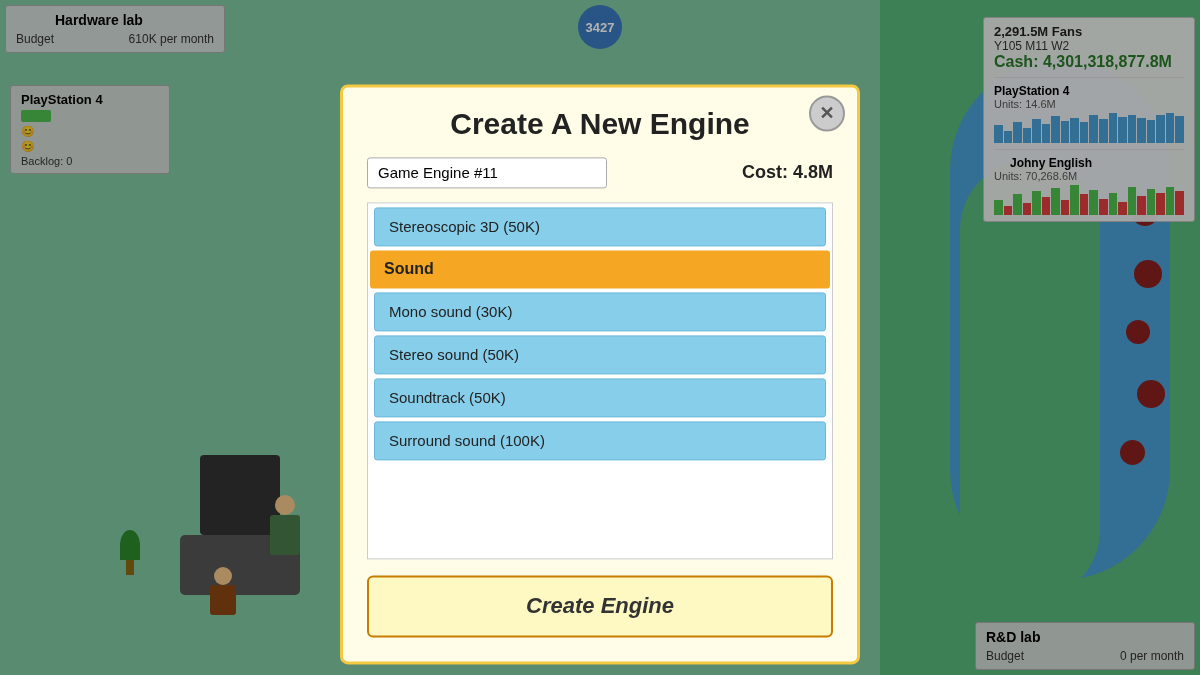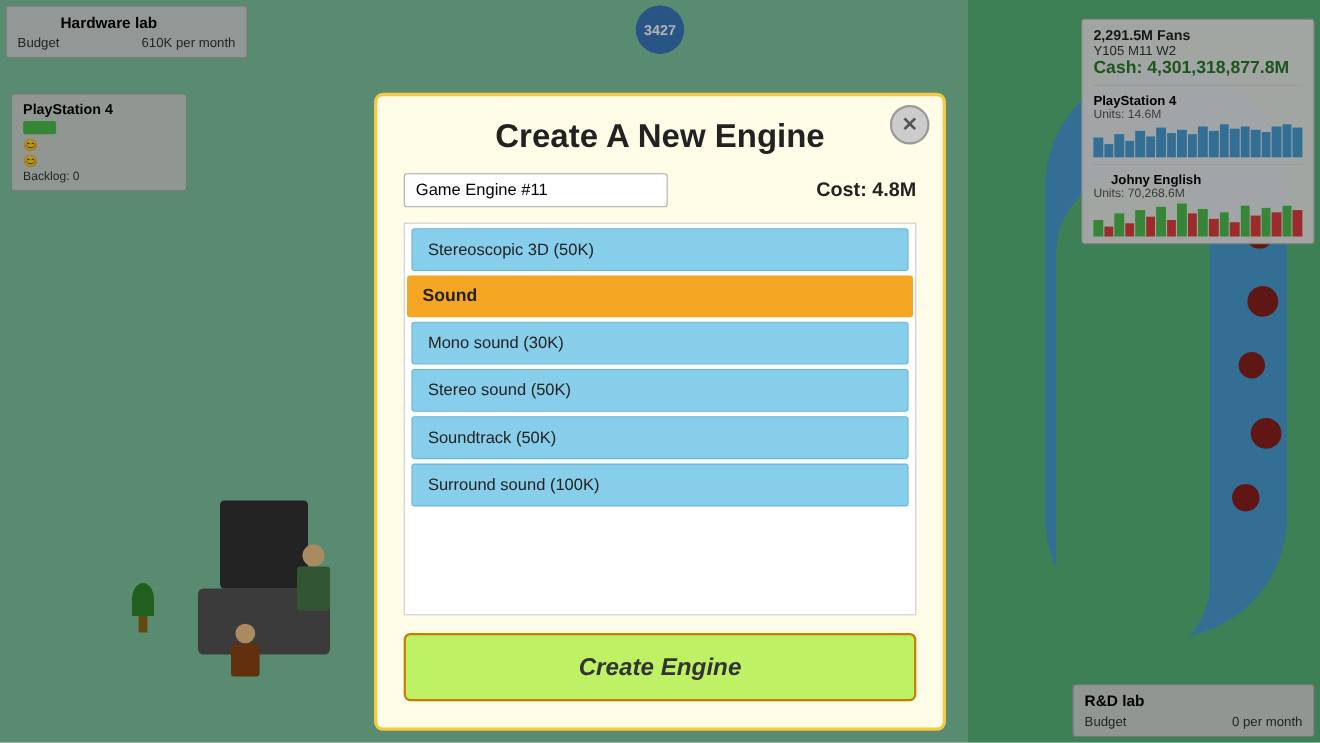--- a/index.html
+++ b/index.html
@@ -368,21 +368,21 @@
       background: #e0e0e0;
     }
 
     .feature-scroll-area::-webkit-scrollbar-thumb {
       background: #aaa;
       border: 1px solid #888;
     }
 
     
     .create-btn {
-      background: #bef264;
+      background: #fef9c3;
       color: #333;
       font-size: 22px;
       font-style: italic;
       font-weight: bold;
       border: 2px solid #c87c00;
       border-radius: 6px;
       padding: 16px 0;
       width: 100%;
       cursor: pointer;
       text-align: center;

